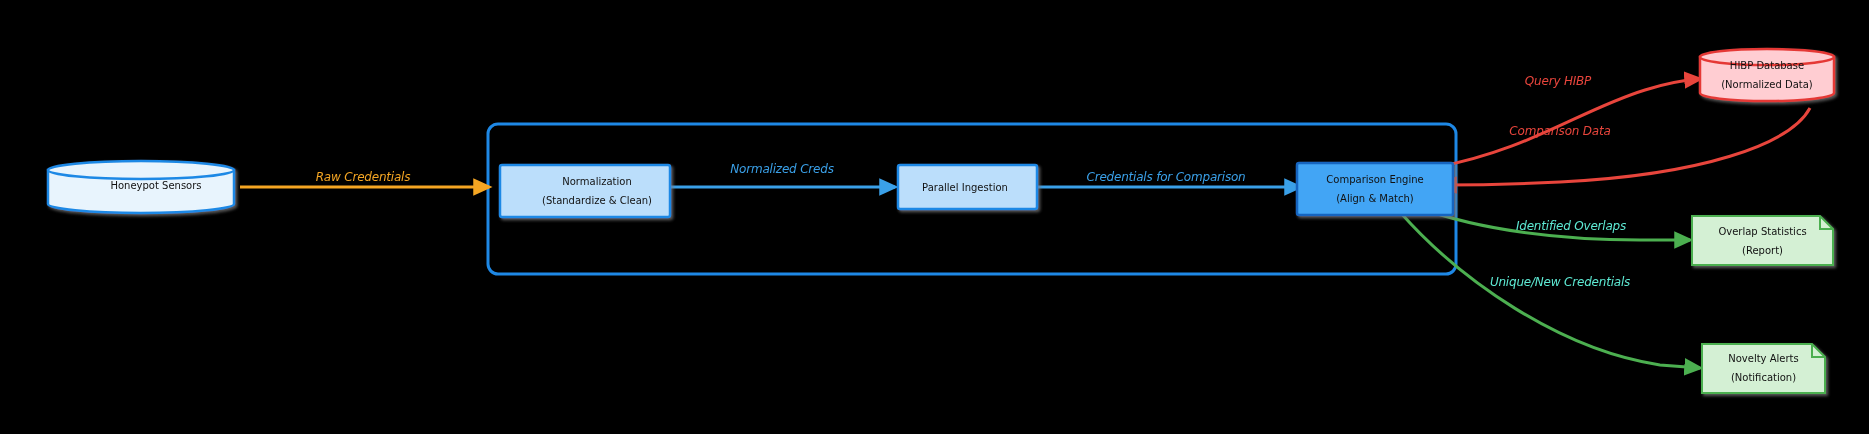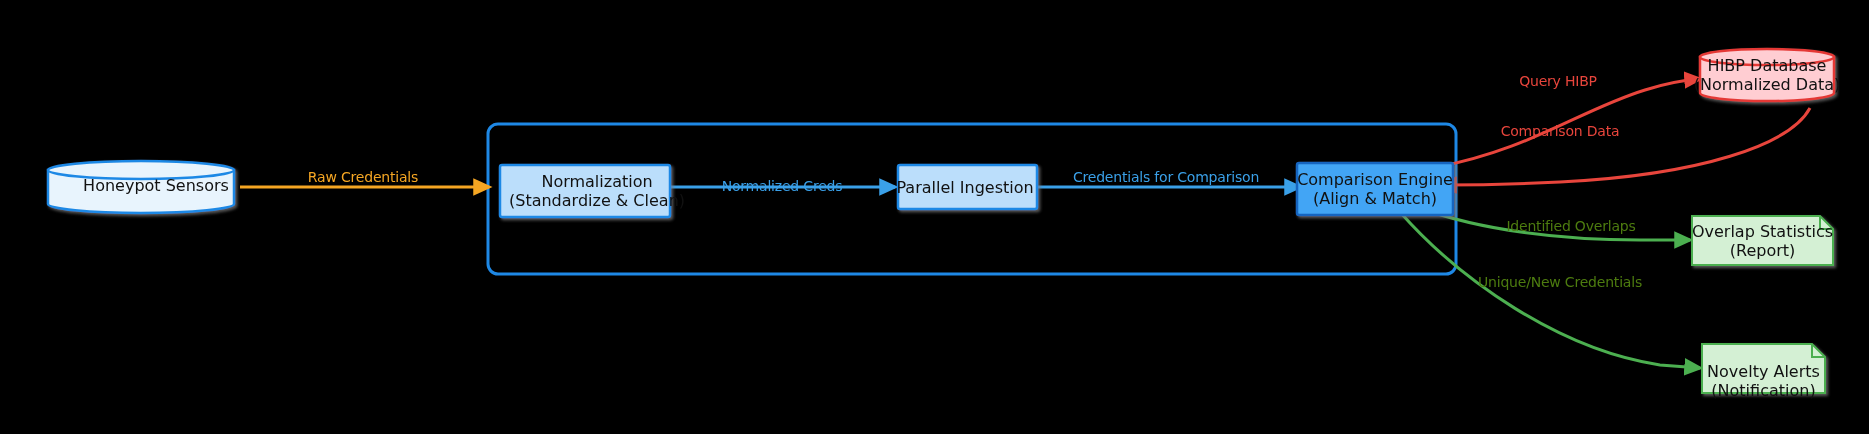--- a/index.html
+++ b/index.html
@@ -24,37 +24,38 @@
     overflow: visible;
   }
   .node-label {
     position: absolute;
     display: flex;
     flex-direction: column;
     align-items: center;
     justify-content: center;
     text-align: center;
     color: #111111;
-    font-size: 16px;
+    font-size: 10px;
     line-height: 19px;
     pointer-events: none;
     white-space: nowrap;
   }
   .edge-label {
     position: absolute;
-    font-size: 14px;
+    font-size: 12px;
     line-height: 16px;
     white-space: nowrap;
     transform: translate(-50%, -50%);
     letter-spacing: -0.2px;
+    font-style: italic;
   }
   .el-orange { color: #f5a623; }
   .el-blue   { color: #3aa0e8; }
   .el-red    { color: #e8453c; }
-  .el-green  { color: #4d7c0f; }
+  .el-green  { color: #5eead4; }
 </style>
 </head>
 <body>
 
 <div id="canvas">
 
   <svg class="layer" viewBox="0 0 1869 434" xmlns="http://www.w3.org/2000/svg">
     <defs>
       <marker id="arrow-orange" viewBox="0 0 12 12" refX="9" refY="6" markerWidth="7" markerHeight="7" orient="auto-start-reverse">
         <path d="M 0 1 L 11 6 L 0 11 z" fill="#f5a623"></path>
@@ -143,28 +144,28 @@
   <div class="node-label" style="left:1700px; top:53px; width:134px; height:44px;">
     <span>HIBP Database</span>
     <span>(Normalized Data)</span>
   </div>
 
   <div class="node-label" style="left:1692px; top:216px; width:141px; height:49px;">
     <span>Overlap Statistics</span>
     <span>(Report)</span>
   </div>
 
-  <div class="node-label" style="left:1702px; top:356px; width:123px; height:49px;border-radius:24px;">
+  <div class="node-label" style="left:1702px; top:343px; width:123px; height:49px;border-radius:24px;">
     <span>Novelty Alerts</span>
     <span>(Notification)</span>
   </div>
 
   <div class="edge-label el-orange" style="left:363px; top:177px;">Raw Credentials</div>
 
-  <div class="edge-label el-blue" style="left:782px; top:186px;">Normalized Creds</div>
+  <div class="edge-label el-blue" style="left:782px; top:169px;">Normalized Creds</div>
 
   <div class="edge-label el-blue" style="left:1166px; top:177px;">Credentials for Comparison</div>
 
   <div class="edge-label el-red" style="left:1558px; top:81px;">Query HIBP</div>
 
   <div class="edge-label el-red" style="left:1560px; top:131px;">Comparison Data</div>
 
   <div class="edge-label el-green" style="left:1571px; top:226px;">Identified Overlaps</div>
 
   <div class="edge-label el-green" style="left:1560px; top:282px;">Unique/New Credentials</div>

